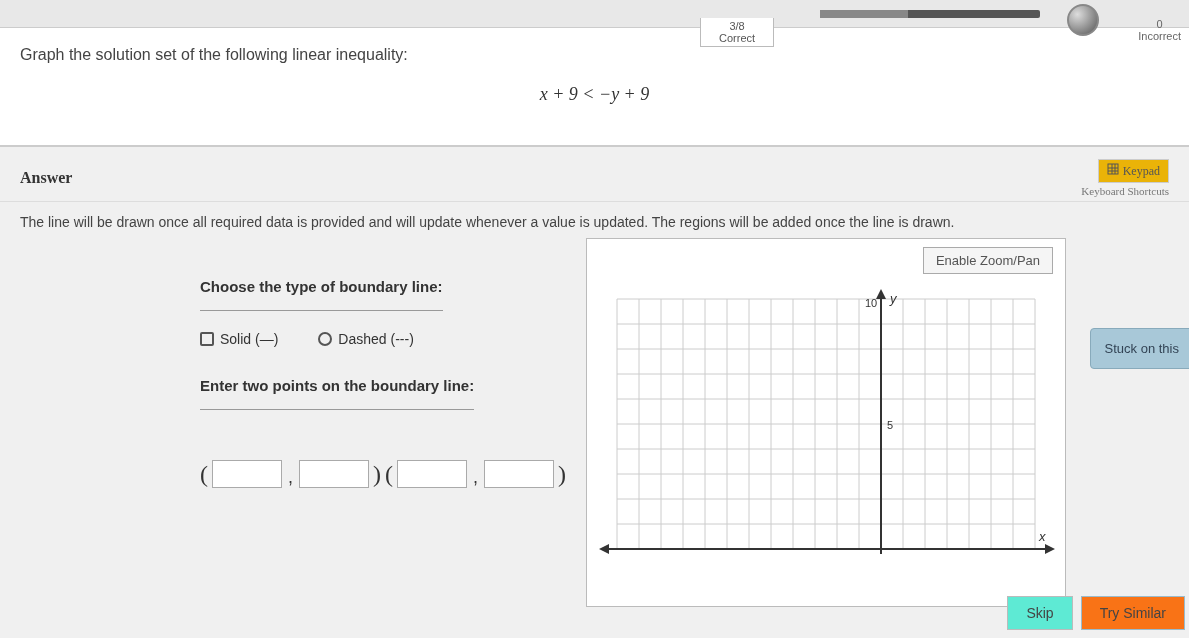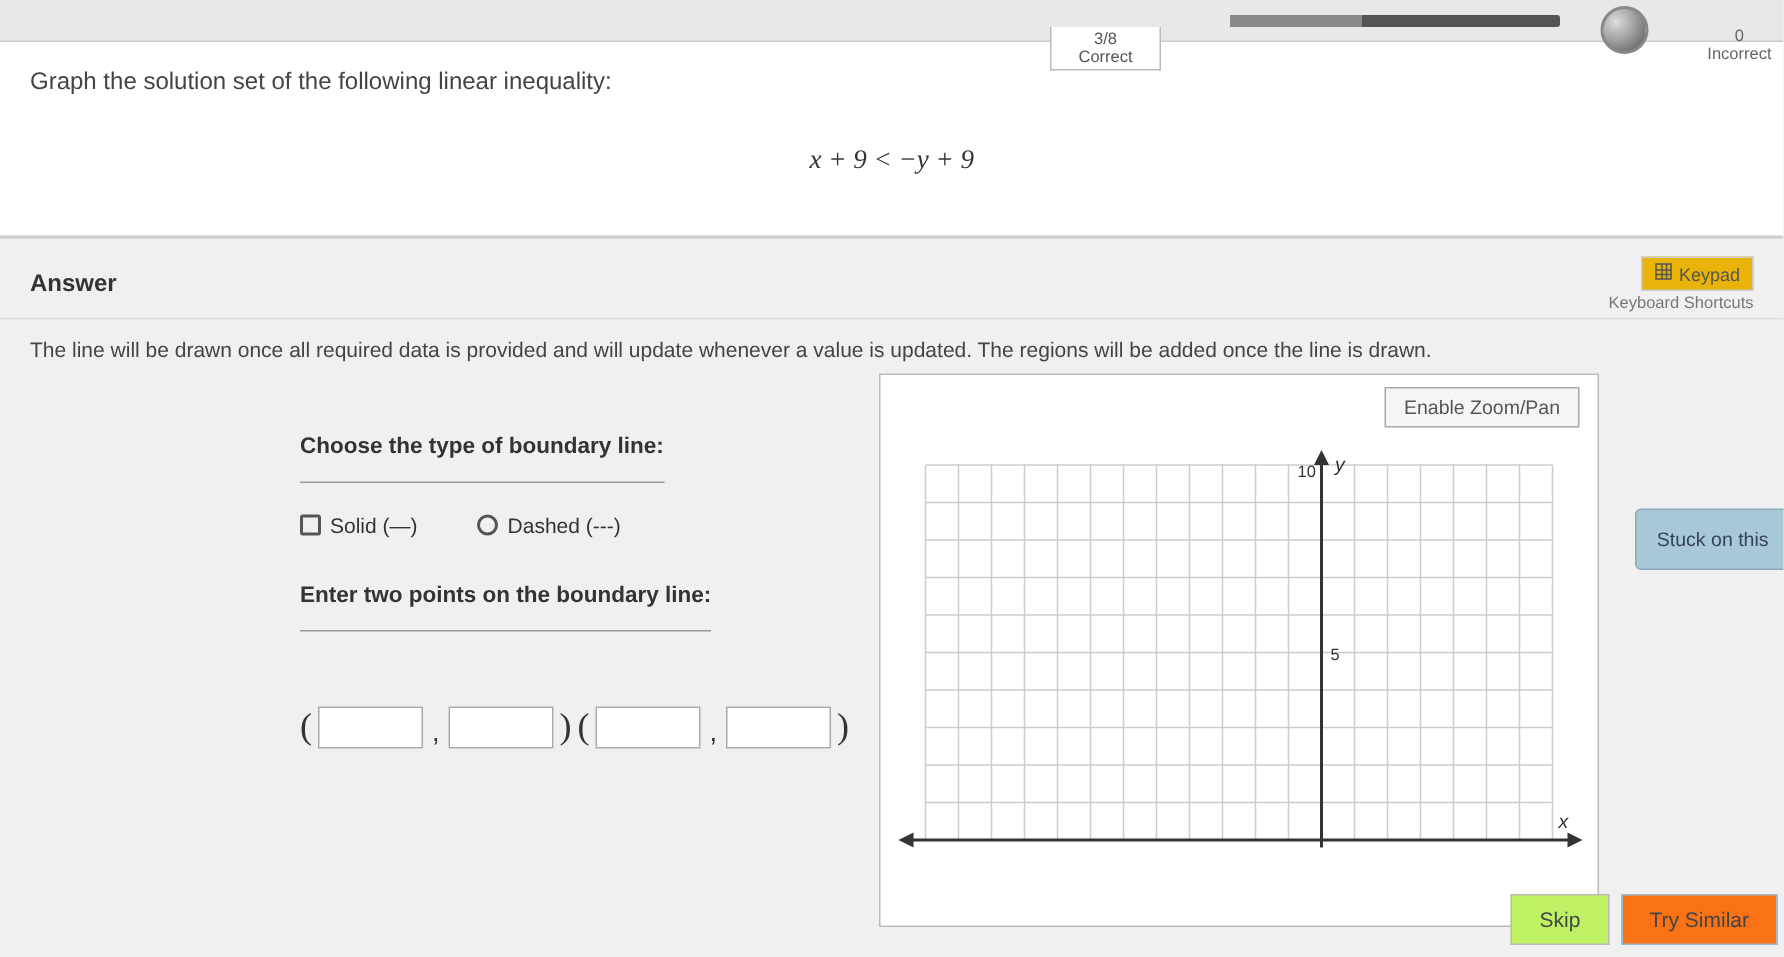--- a/index.html
+++ b/index.html
@@ -65,36 +65,37 @@
   text-align: center;
 }
 .question-area {
   background: #fff;
   padding: 18px 20px 30px 20px;
   border-bottom: 1px solid #ccc;
 }
 .question-prompt {
   font-size: 16px;
   color: #444;
-  margin-bottom: 32px;
+  margin-bottom: 20px;
 }
 .equation {
   text-align: center;
   font-family: "Times New Roman", serif;
   font-style: italic;
   font-size: 18px;
   color: #333;
   margin: 10px 0 10px 0;
 }
 .answer-header {
   display: flex;
   justify-content: space-between;
   align-items: center;
   padding: 12px 20px 4px 20px;
   border-top: 1px solid #ccc;
+  font-family: Liberation Serif, serif;
 }
 .answer-label {
   font-weight: bold;
   font-size: 16px;
   color: #333;
 }
 .keypad-area {
   text-align: right;
   font-size: 12px;
   color: #555;
@@ -216,21 +217,21 @@
 }
 .bottom-bar {
   position: absolute;
   bottom: 0;
   right: 0;
   display: flex;
   gap: 8px;
   padding: 8px 4px;
 }
 .bottom-btn {
-  background: #bef264;
+  background: #5eead4;
   border: 1px solid #bbb;
   padding: 8px 18px;
   font-size: 14px;
   color: #444;
   cursor: pointer;
 }
 .bottom-btn.primary {
   background: #f97316;
   border-color: #9bc;
 }

